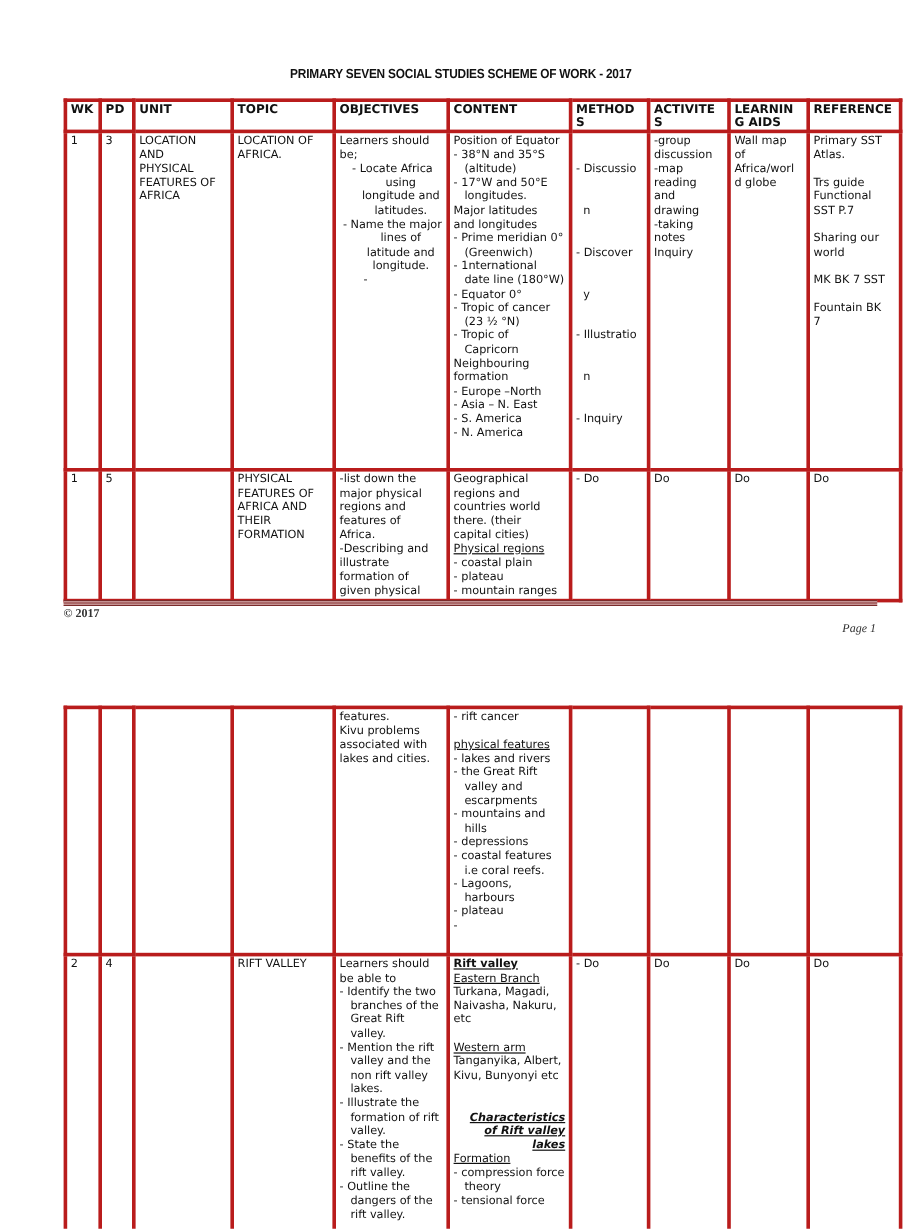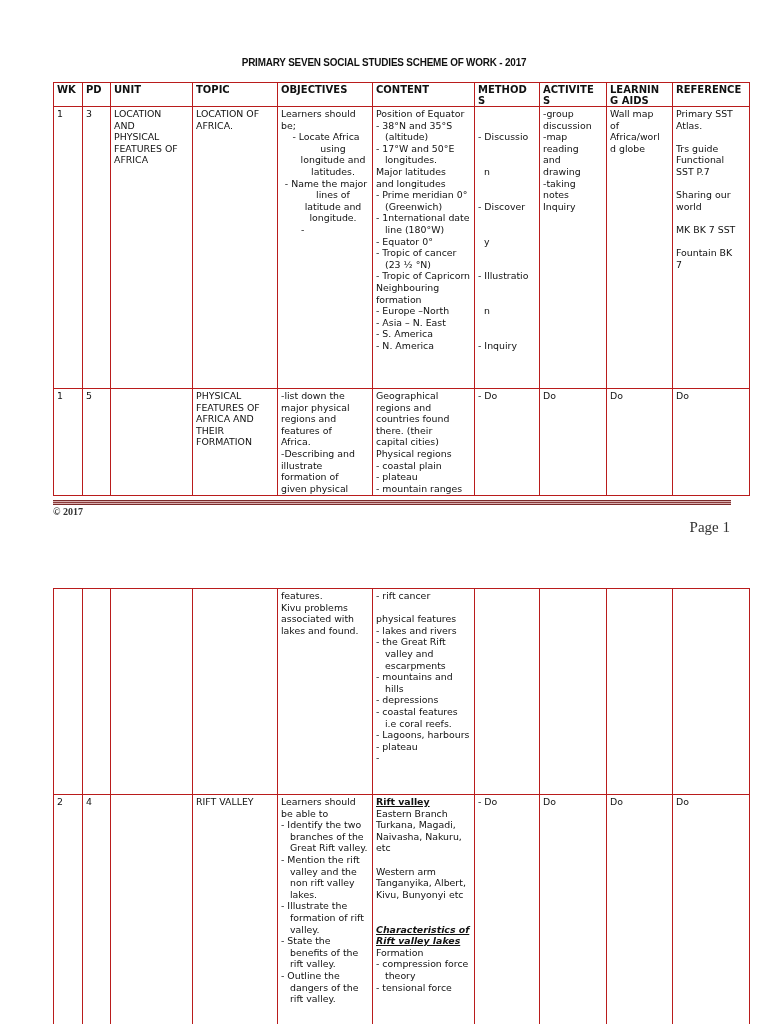--- a/index.html
+++ b/index.html
@@ -1,33 +1,33 @@
 <!DOCTYPE html>
 <html><head>
 <meta charset="utf-8">
 <style>
   html, body { margin: 0; padding: 0; background: #ffffff; }
   body { width: 768px; height: 1024px; position: relative; overflow: hidden; font-family: "DejaVu Sans", sans-serif; color: #111; }
   .page-title { position: absolute; left: 0; width: 768px; top: 56px; text-align: center; font-family: "Liberation Sans", sans-serif; font-weight: bold; font-size: 11px; letter-spacing: -0.2px; transform: scaleX(0.9); }
   table.sow { position: absolute; left: 53px; border-collapse: collapse; table-layout: fixed; font-size: 9.4px; line-height: 11.6px; }
-  table.sow td, table.sow th { border: 1px solid #b91c1c; vertical-align: top; padding: 1px 3px; text-align: left; overflow: hidden; }
+  table.sow td, table.sow th { border: 3px solid #b91c1c; vertical-align: top; padding: 1px 3px; text-align: left; overflow: hidden; }
   table.sow th { font-weight: bold; font-size: 10px; line-height: 11px; padding: 1px 3px 0 3px; }
   .t1 { top: 82px; }
   .t2 { top: 588px; }
   .cell-lines div { white-space: nowrap; }
   .ind { padding-left: 9px; text-indent: -9px; white-space: normal !important; }
   .ind2 { padding-left: 16px; text-indent: -14px; white-space: normal !important; text-align: center; }
-  .u { }
+  .u { text-decoration: underline; }
   .bu { text-decoration: underline; font-weight: bold; }
-  .biu { text-decoration: underline; font-weight: bold; font-style: italic; }
+  .biu { text-decoration: underline; font-weight: bold; font-style: italic; text-align: right; }
   .gap { height: 11.6px; }
   .footer-rule { position: absolute; left: 53px; width: 678px; top: 500px; height: 5px; border-top: 1px solid #7a2a2a; border-bottom: 1px solid #7a2a2a; background: #d8aeae; box-sizing: border-box; }
   .footer-rule-inner { position: absolute; left: 0; right: 0; top: 1px; height: 1px; background: #8b3a3a; }
   .footer-copy { position: absolute; left: 53px; top: 506px; font-family: "Liberation Serif", serif; font-size: 10px; color: #333; font-weight: bold; }
-  .footer-page { position: absolute; right: 38px; top: 519px; font-family: "Liberation Serif", serif; font-size: 15px; color: #333; }
+  .footer-page { position: absolute; right: 38px; top: 519px; font-family: "Liberation Serif", serif; font-size: 10px; color: #333; font-style: italic; }
 </style>
 </head>
 <body>
 
 <div class="page-title">PRIMARY SEVEN SOCIAL STUDIES SCHEME OF WORK  - 2017</div>
 
 <table class="sow t1">
   <colgroup>
     <col style="width:29px">
       <col style="width:28px">
@@ -153,21 +153,21 @@
       <div>features of</div>
       <div>Africa.</div>
       <div>-Describing and</div>
       <div>illustrate</div>
       <div>formation of</div>
       <div>given physical</div>
     </td>
     <td class="cell-lines">
       <div>Geographical</div>
       <div>regions and</div>
-      <div>countries found</div>
+      <div>countries world</div>
       <div>there. (their</div>
       <div>capital cities)</div>
       <div class="u">Physical regions</div>
       <div>- coastal plain</div>
       <div>- plateau</div>
       <div>- mountain ranges</div>
     </td>
     <td>- Do</td>
     <td>Do</td>
     <td>Do</td>
@@ -198,21 +198,21 @@
   <tbody>
       <tr style="height:206px">
     <td></td>
     <td></td>
     <td></td>
     <td></td>
     <td class="cell-lines">
       <div>features.</div>
       <div>Kivu problems</div>
       <div>associated with</div>
-      <div>lakes and found.</div>
+      <div>lakes and cities.</div>
     </td>
     <td class="cell-lines">
       <div>- rift cancer</div>
       <div class="gap"></div>
       <div class="u">physical features</div>
       <div class="ind">- lakes and rivers</div>
       <div class="ind">- the Great Rift valley and escarpments</div>
       <div class="ind">- mountains and hills</div>
       <div class="ind">- depressions</div>
       <div class="ind">- coastal features i.e coral reefs.</div>

